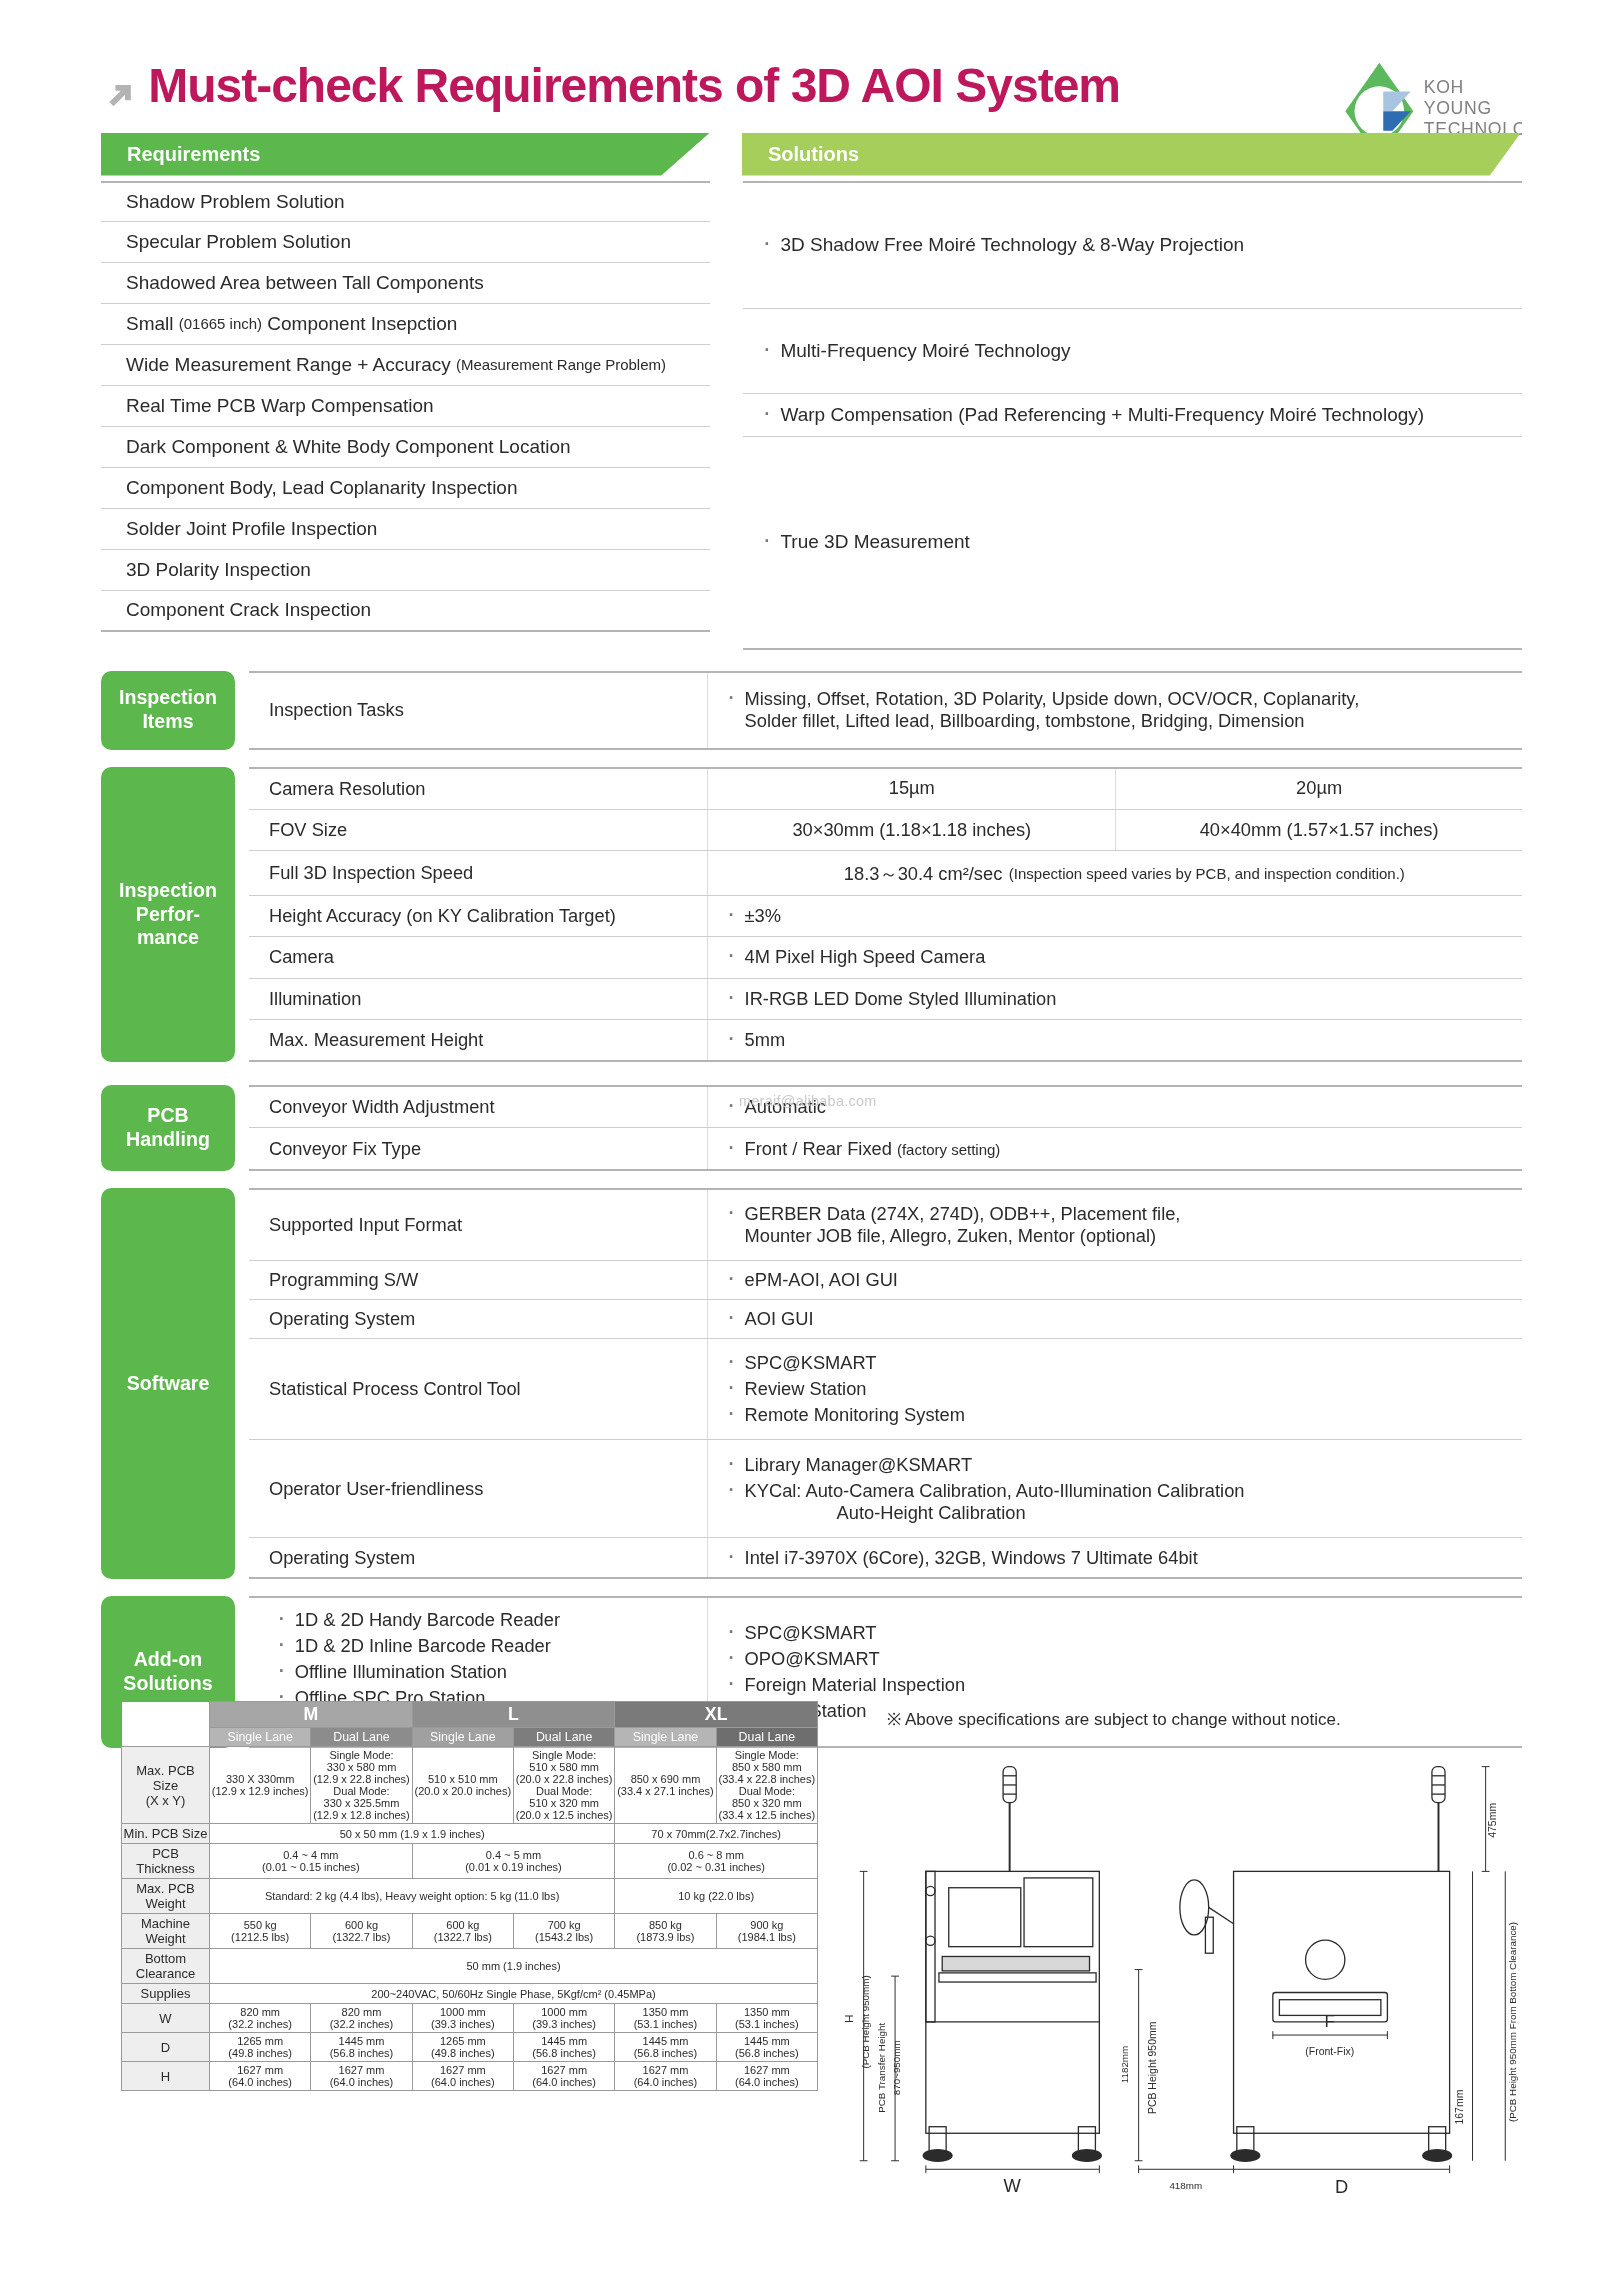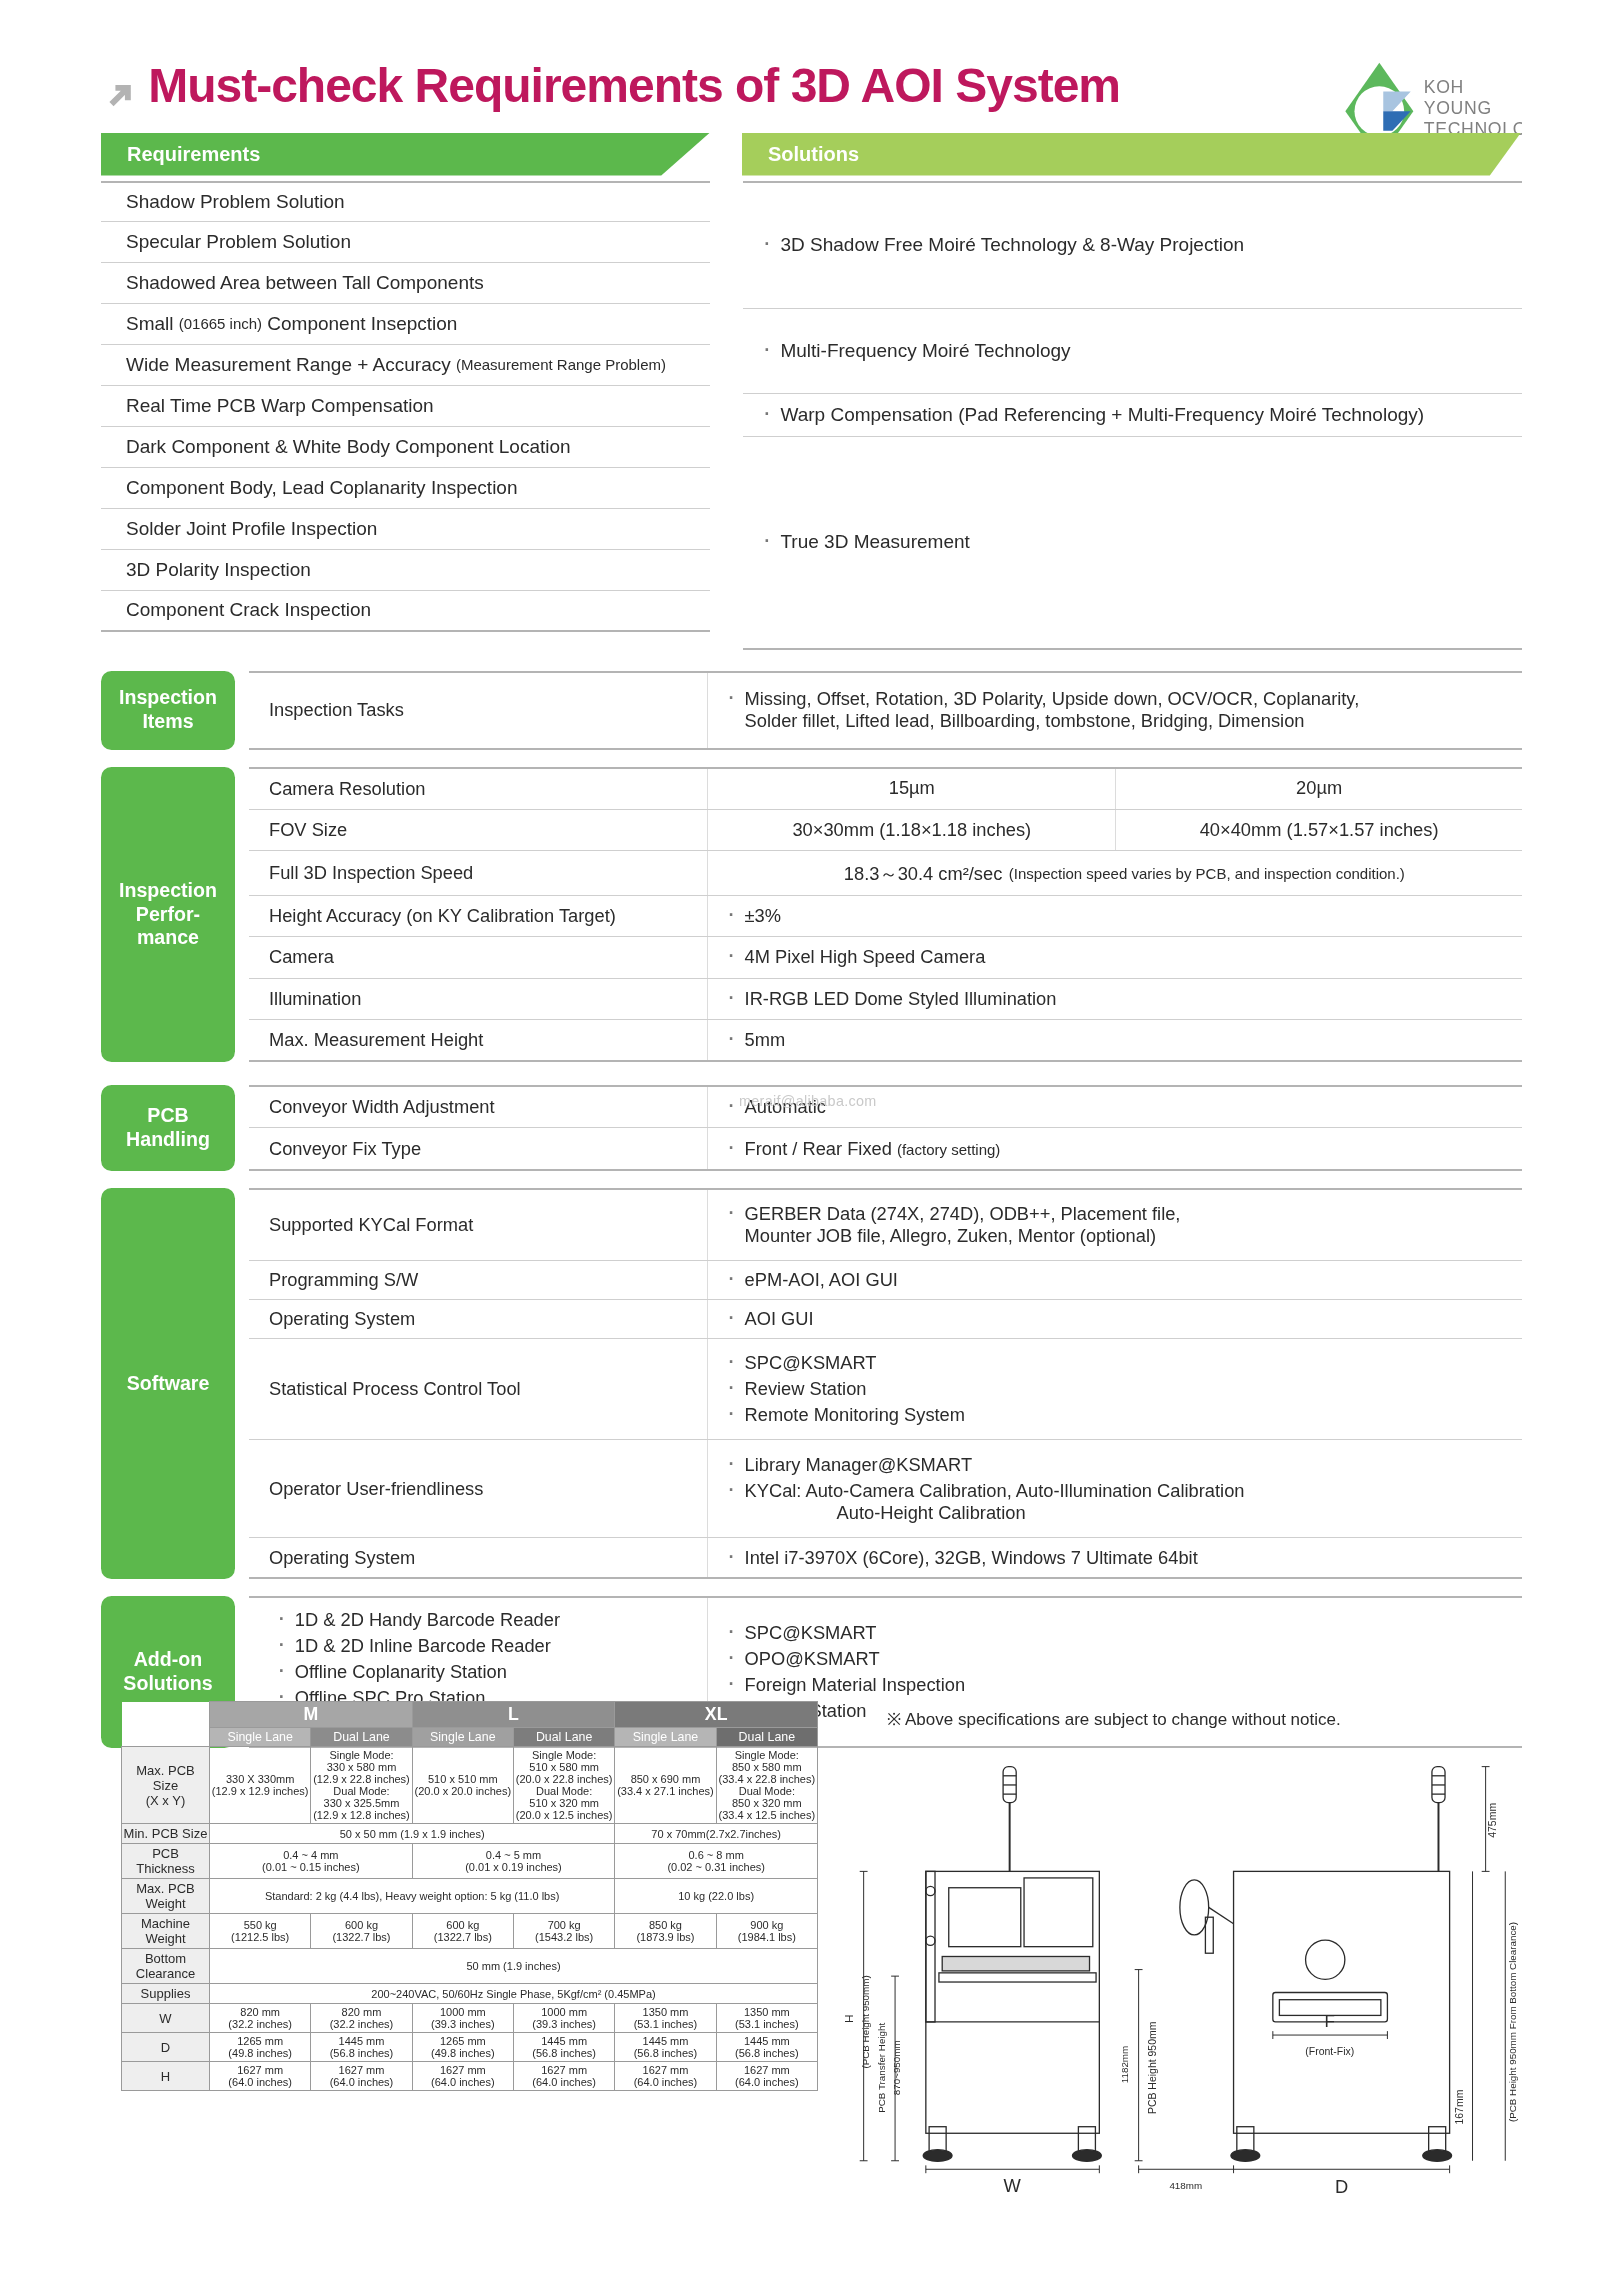--- a/index.html
+++ b/index.html
@@ -277,21 +277,21 @@
             </span>
           </div>
       </div>
     </div>
   </div>
 
   <div class="spec-block" style="margin-top:17px">
     <div class="catlabel">Software</div>
     <div class="rows">
       <div class="srow" style="height:73px">
-        <div class="cell-l">Supported KYCal Format</div>
+        <div class="cell-l">Supported Input Format</div>
         <div class="cell-r">
           <span class="bul">
               <span>
             <span>GERBER Data (274X, 274D), ODB++, Placement file,</span><br>
             <span>Mounter JOB file, Allegro, Zuken, Mentor (optional)</span></span>
             </span>
           </div>
       </div>
       <div class="srow" style="height:39px">
         <div class="cell-l">Programming S/W</div>
@@ -336,21 +336,21 @@
   <div class="spec-block" style="margin-top:17px">
     <div class="catlabel">
       <div><span>Add-on</span><br>
            <span>Solutions</span></div>
     </div>
     <div class="rows">
       <div class="srow lastrow" style="height:152px">
         <div class="cell-l stack" style="flex-direction:column;align-items:flex-start;justify-content:center;padding-left:27.5px">
           <div class="bul">1D &amp; 2D Handy Barcode Reader</div>
           <div class="bul">1D &amp; 2D Inline Barcode Reader</div>
-          <div class="bul">Offline Coplanarity Station</div>
+          <div class="bul">Offline Illumination Station</div>
           <div class="bul">Offline SPC Pro Station</div>
           <div class="bul">Standard Calibration Target</div>
         </div>
         <div class="cell-r stack" style="flex-direction:column;align-items:flex-start;justify-content:center">
           <div class="bul">SPC@KSMART</div>
           <div class="bul">OPO@KSMART</div>
           <div class="bul">Foreign Material Inspection</div>
           <div class="bul">Review Station</div>
         </div>
       </div>

